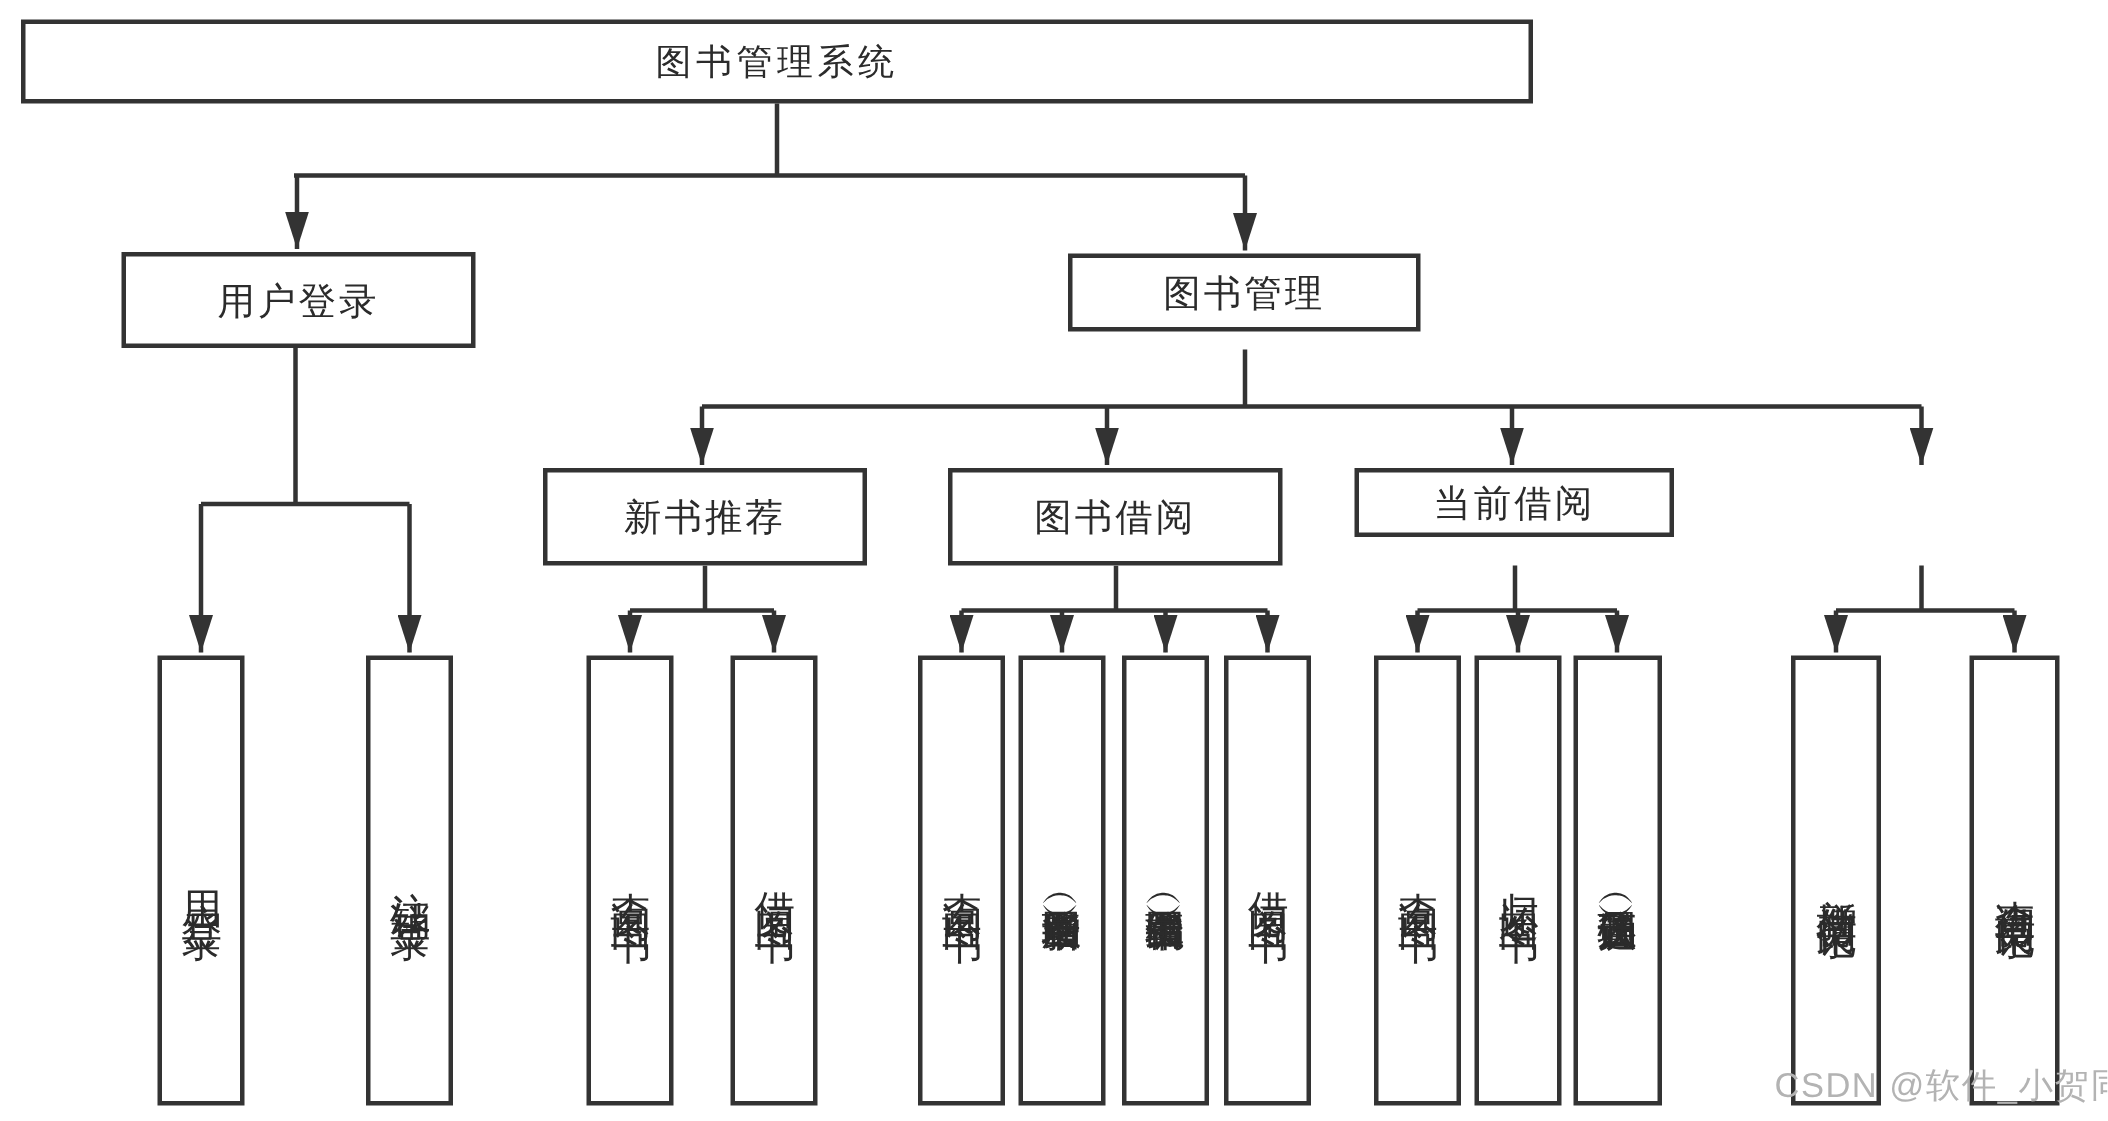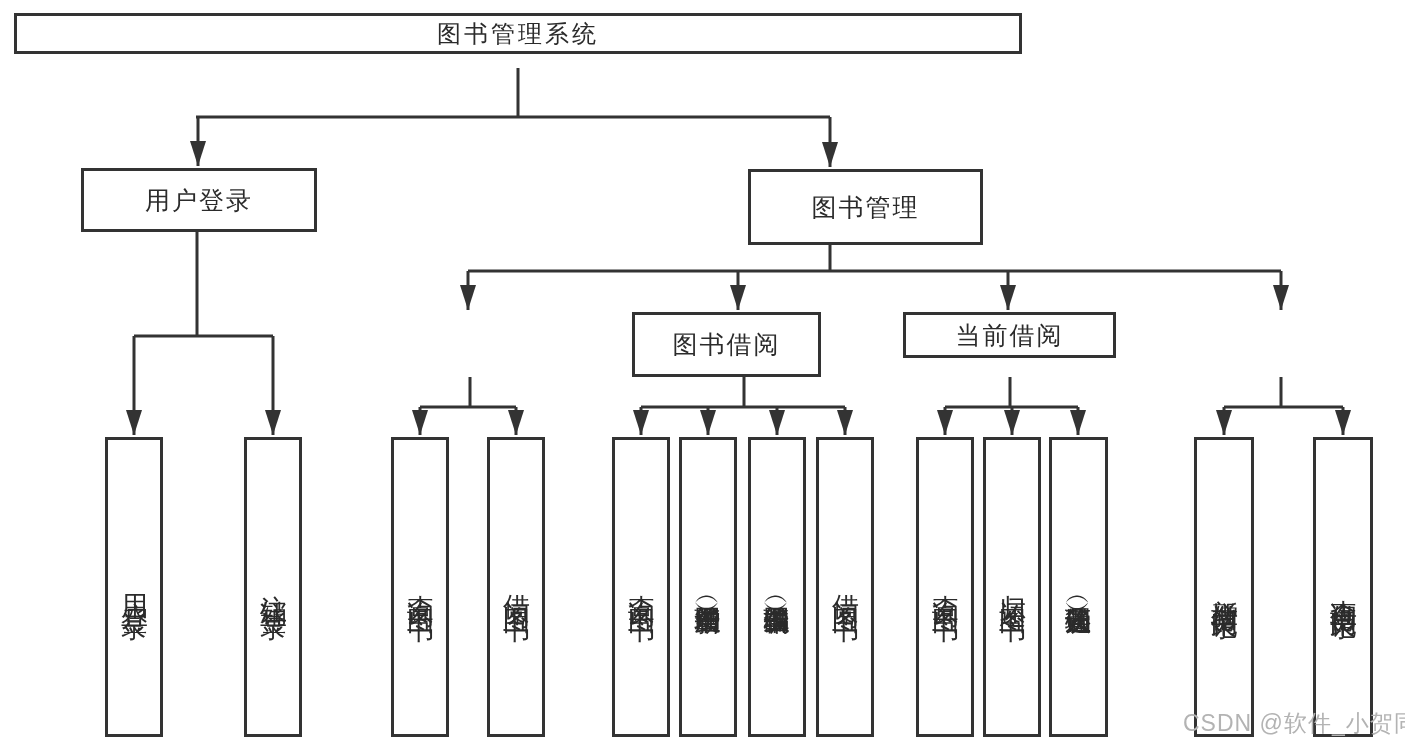--- a/index.html
+++ b/index.html
@@ -69,26 +69,27 @@
     <line x1="845" y1="407" x2="845" y2="435" stroke="#333333" stroke-width="3" marker-end="url(#ah)"></line>
 
     <line x1="945" y1="407" x2="945" y2="435" stroke="#333333" stroke-width="3" marker-end="url(#ah)"></line>
     <line x1="1012" y1="407" x2="1012" y2="435" stroke="#333333" stroke-width="3" marker-end="url(#ah)"></line>
     <line x1="1078" y1="407" x2="1078" y2="435" stroke="#333333" stroke-width="3" marker-end="url(#ah)"></line>
 
     <line x1="1224" y1="407" x2="1224" y2="435" stroke="#333333" stroke-width="3" marker-end="url(#ah)"></line>
     <line x1="1343" y1="407" x2="1343" y2="435" stroke="#333333" stroke-width="3" marker-end="url(#ah)"></line>
   </svg>
 
-  <div class="box root-box" style="left:14px; top:13px; width:1008px; height:41px;">图书管理系统</div>
+  <div class="box root-box" style="left:14px; top:13px; width:1008px; height:56px;">图书管理系统</div>
 
   <div class="box h-box" style="left:81px; top:168px; width:236px; height:64px;">用户登录</div>
-  <div class="box h-box" style="left:748px; top:169px; width:235px; height:76px;">图书管理</div>
+  <div class="box h-box" style="left:712px; top:169px; width:235px; height:52px;">图书管理</div>
 
-  <div class="box h-box" style="left:632px; top:312px; width:189px; height:65px;">图书借阅</div>
+  <div class="box h-box" style="left:362px; top:312px; width:216px; height:65px;">新书推荐</div>
+  <div class="box h-box" style="left:632px; top:312px; width:223px; height:65px;">图书借阅</div>
   <div class="box h-box" style="left:903px; top:312px; width:213px; height:46px;">当前借阅</div>
 
   <div class="box v-box" style="left:105px; top:437px; width:58px; height:300px;">用户登录</div>
   <div class="box v-box" style="left:244px; top:437px; width:58px; height:300px;">注销登录</div>
 
   <div class="box v-box" style="left:391px; top:437px; width:58px; height:300px;">查询图书</div>
   <div class="box v-box" style="left:487px; top:437px; width:58px; height:300px;">借阅图书</div>
 
   <div class="box v-box" style="left:612px; top:437px; width:58px; height:300px;">查询图书</div>
   <div class="box v-box long" style="left:679px; top:437px; width:58px; height:300px;">新增图书（管理员）</div>

